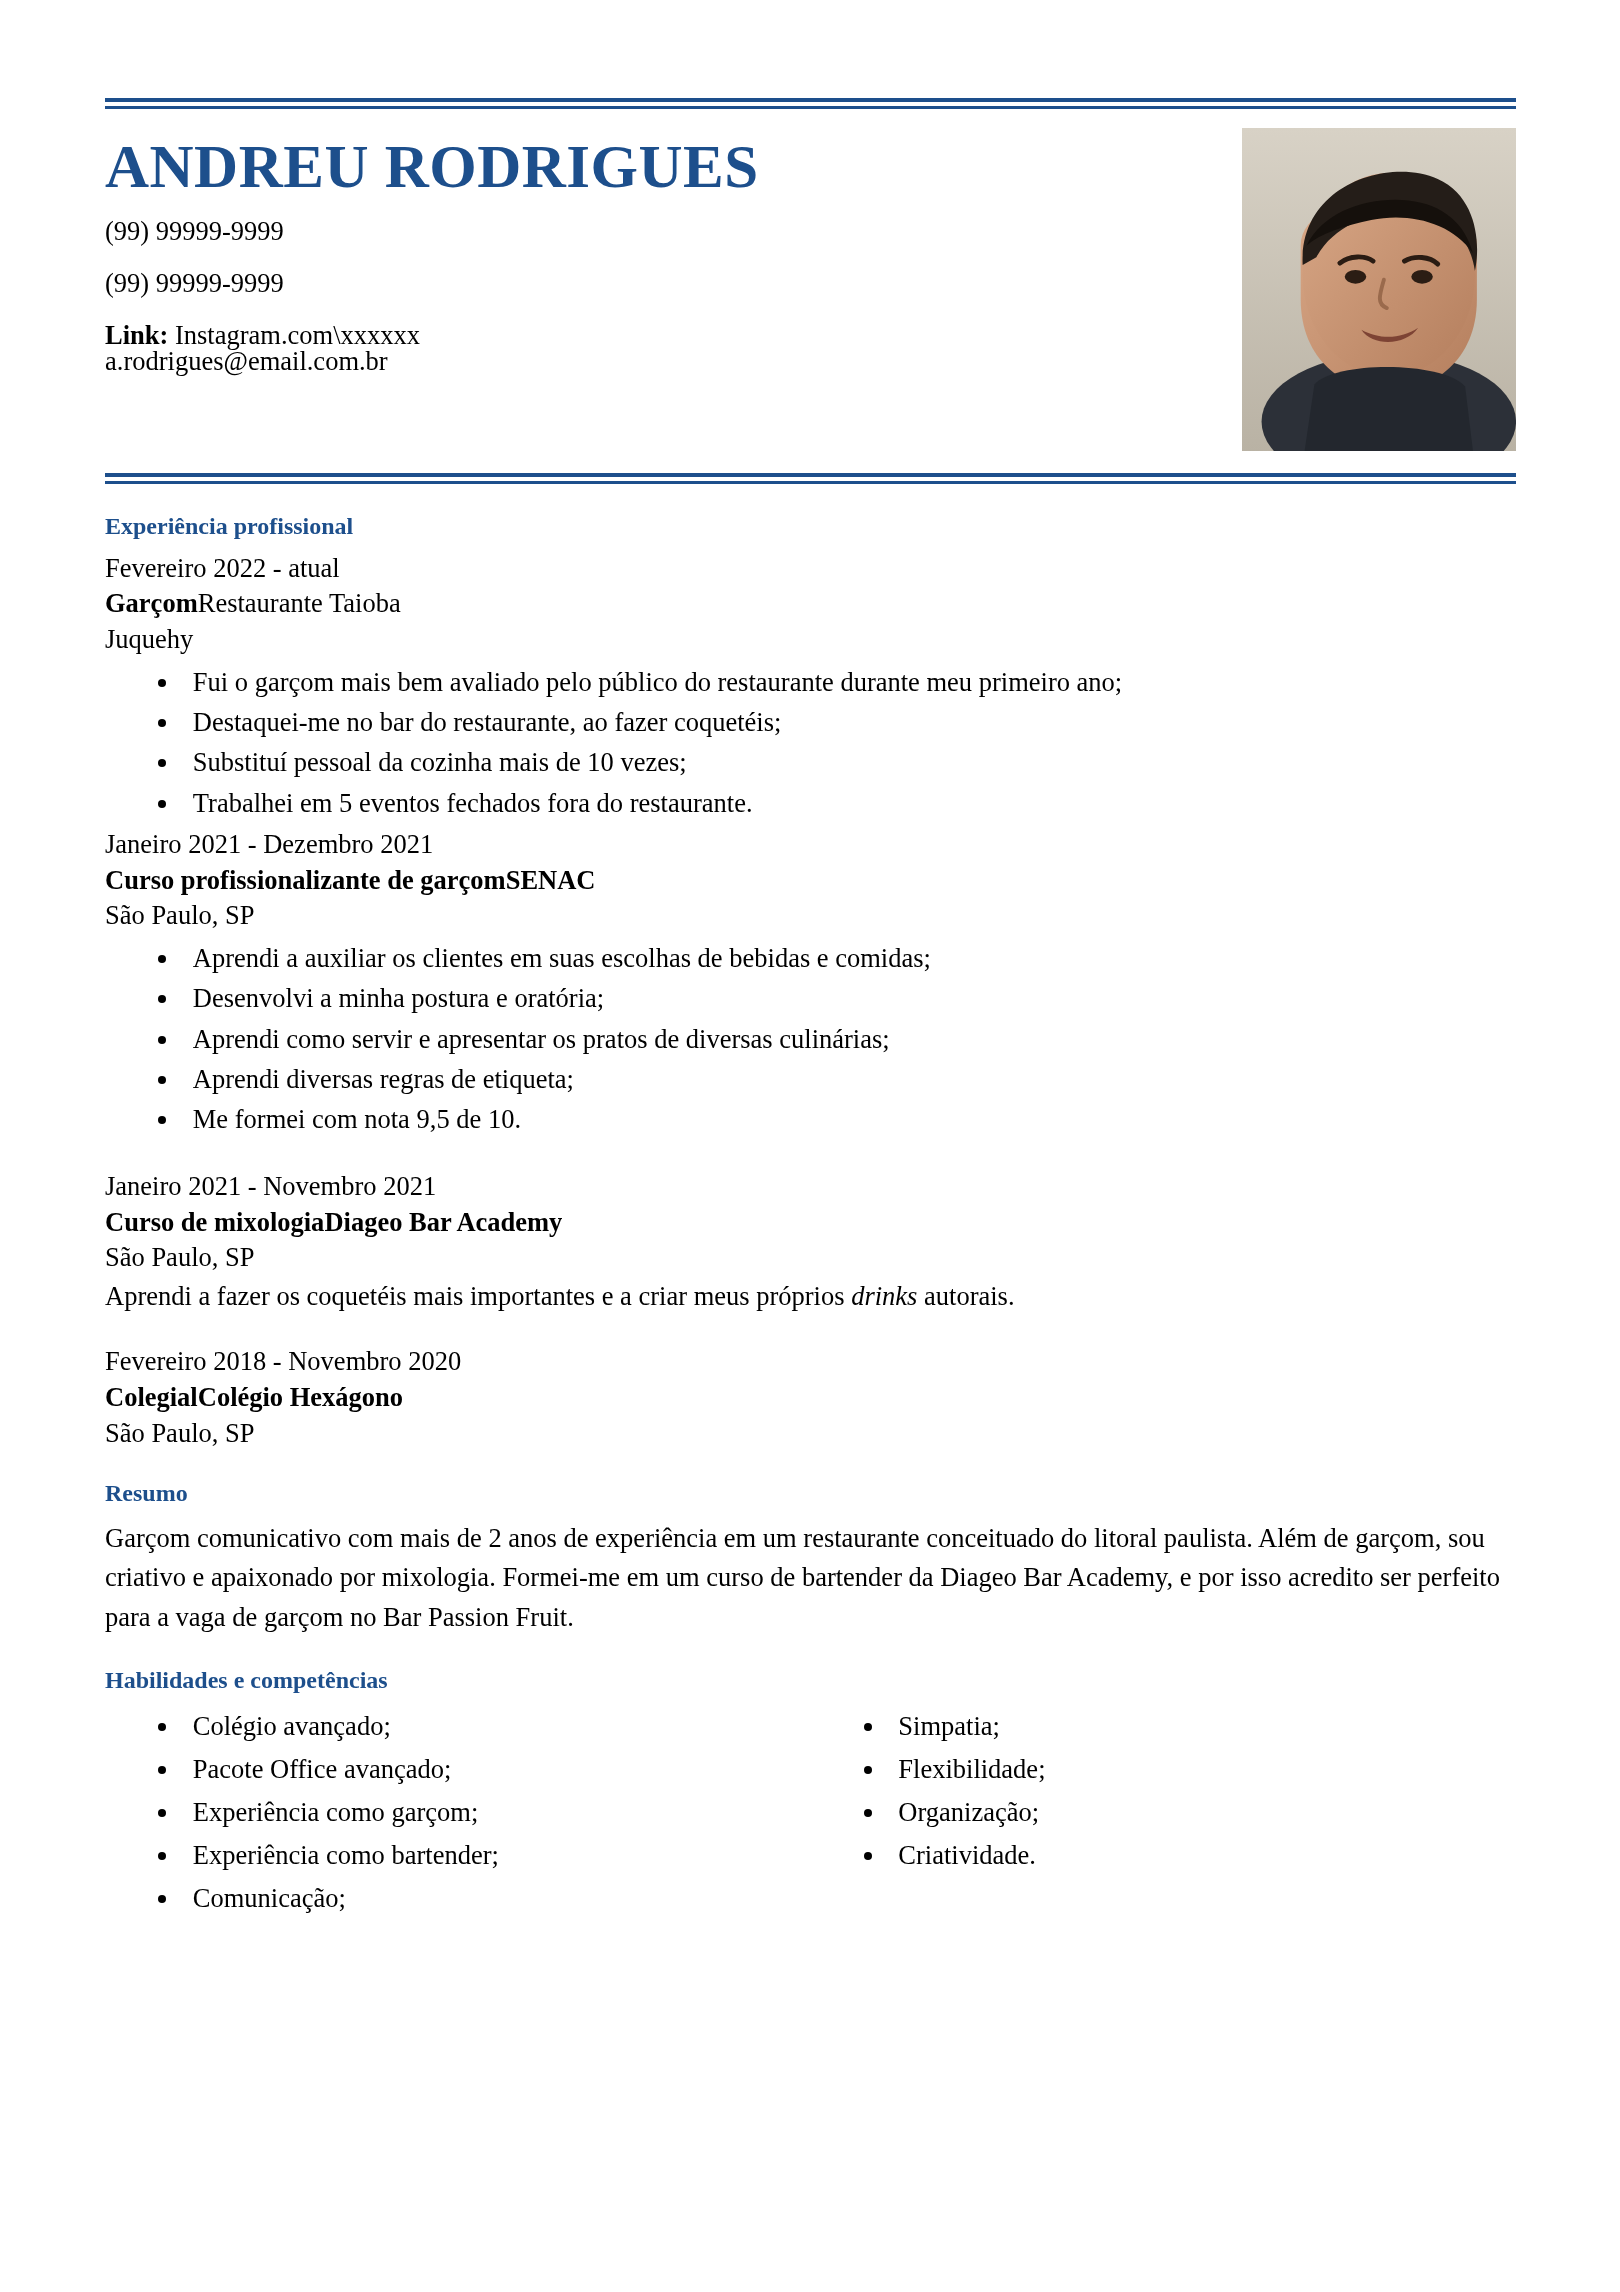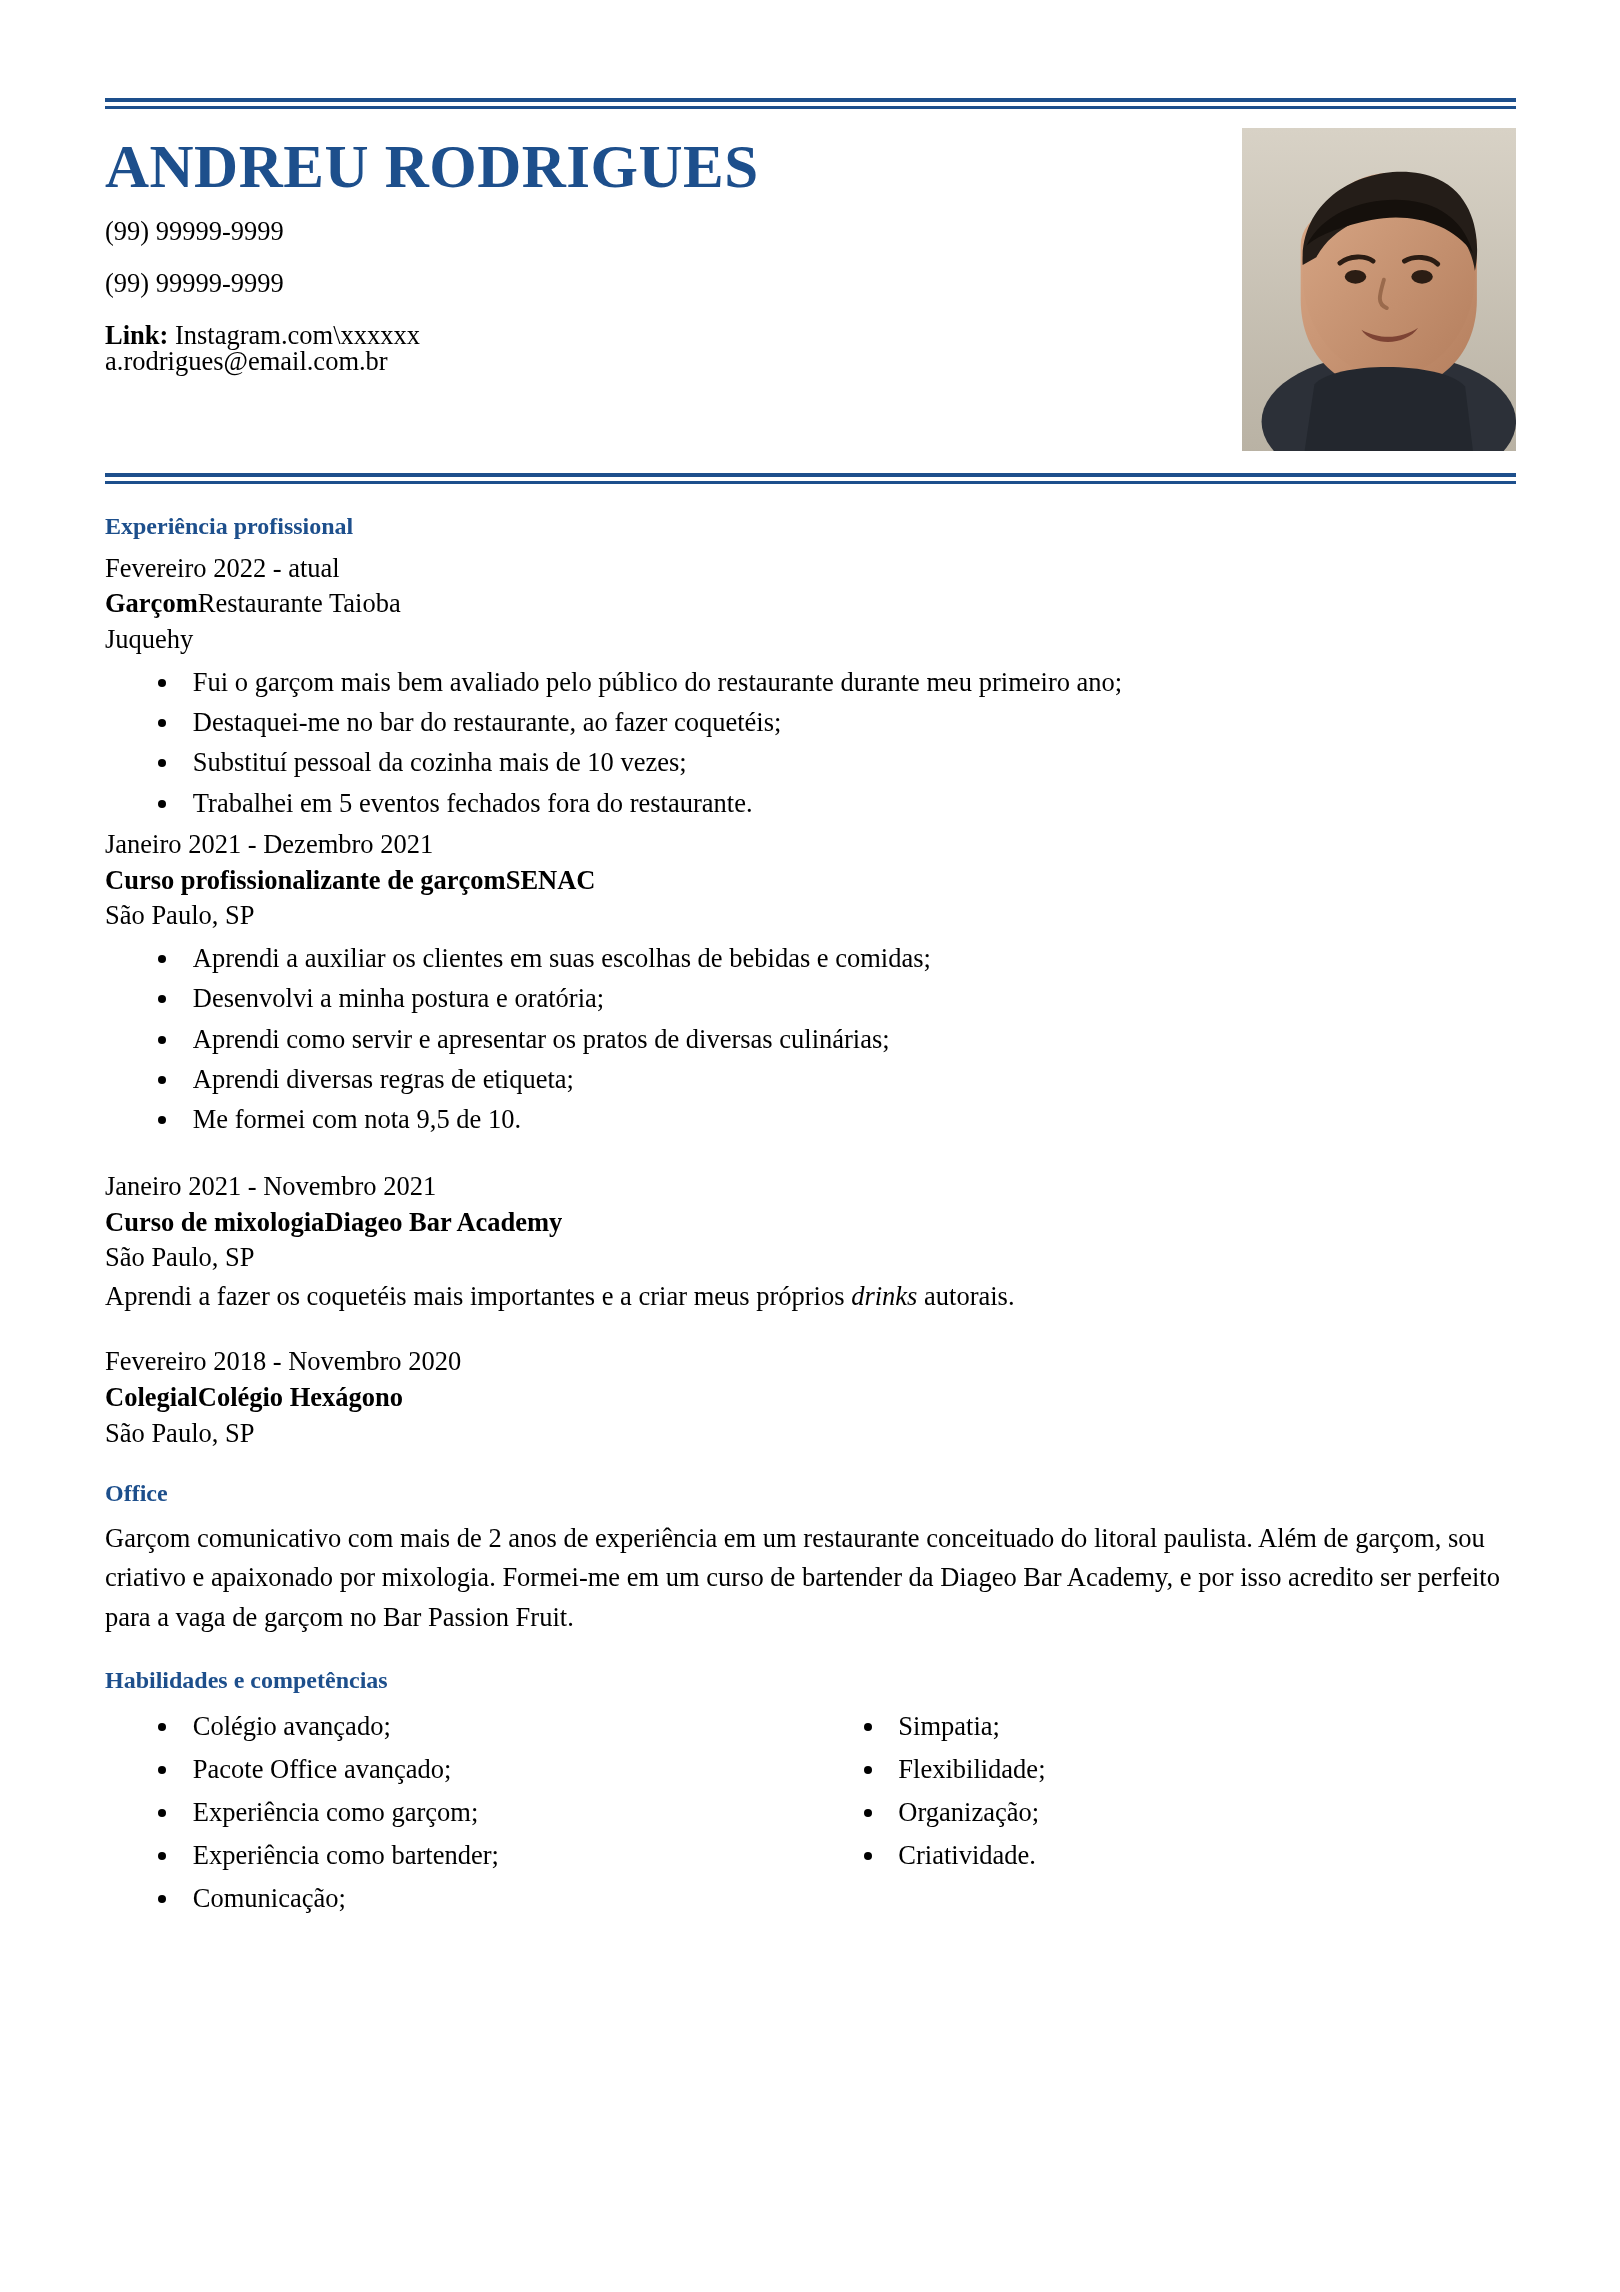--- a/index.html
+++ b/index.html
@@ -258,21 +258,21 @@
 
     <div class="entry">
       <div class="entry-date">Fevereiro 2018 - Novembro 2020</div>
       <div class="entry-row">
         <span class="entry-role">Colegial</span>
         <span class="entry-org">Colégio Hexágono</span>
       </div>
       <div class="entry-place">São Paulo, SP</div>
     </div>
 
-    <div class="section-title">Office</div>
+    <div class="section-title">Resumo</div>
     <div class="paragraph">Garçom comunicativo com mais de 2 anos de experiência em um restaurante conceituado do litoral paulista. Além de garçom, sou criativo e apaixonado por mixologia. Formei-me em um curso de bartender da Diageo Bar Academy, e por isso acredito ser perfeito para a vaga de garçom no Bar Passion Fruit.</div>
 
     <div class="section-title">Habilidades e competências</div>
     <div class="skills-cols">
       <div class="col">
         <ul>
           <li>Colégio avançado;</li>
           <li>Pacote Office avançado;</li>
           <li>Experiência como garçom;</li>
           <li>Experiência como bartender;</li>

